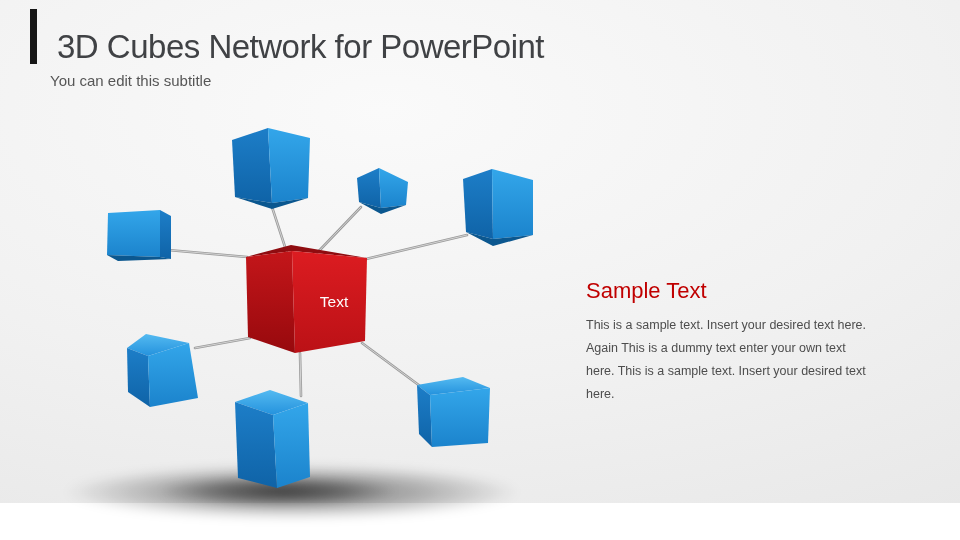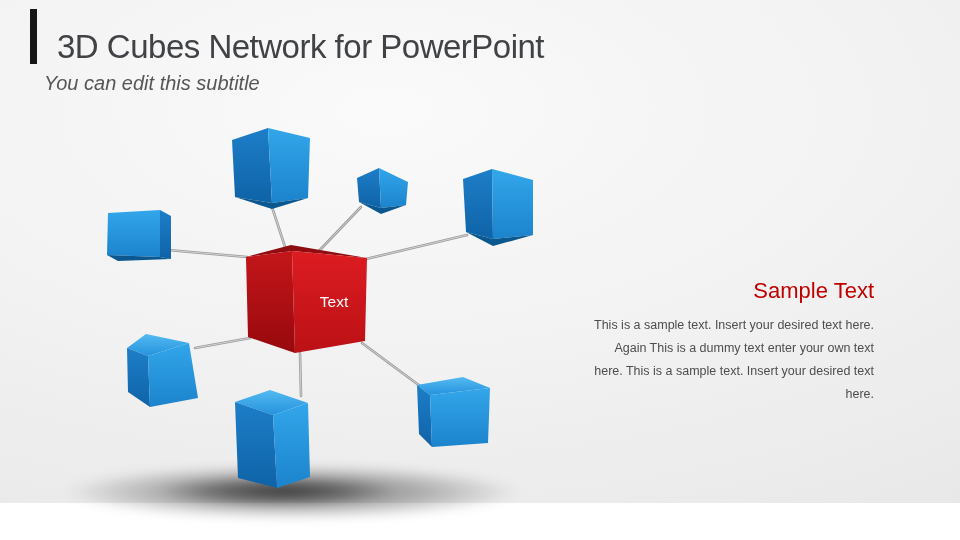--- a/index.html
+++ b/index.html
@@ -9,31 +9,31 @@
     background:radial-gradient(ellipse 130% 120% at 40% 22%, #fafafa 0%, #f1f1f1 45%, #e3e3e3 100%);
   }
   .accent-bar{
     position:absolute;left:30px;top:9px;width:7px;height:55px;background:#161616;
   }
   .title{
     position:absolute;left:57px;top:28px;margin:0;
     font-size:33px;font-weight:400;letter-spacing:-0.5px;color:#404245;white-space:nowrap;
   }
   .subtitle{
-    position:absolute;left:44px;top:72px;
-    font-size:20px;font-weight:400;color:#565656;white-space:nowrap;font-style:italic;
+    position:absolute;left:50px;top:72px;
+    font-size:15px;font-weight:400;color:#565656;white-space:nowrap;
   }
   .network{position:absolute;left:0;top:0;width:960px;height:540px;}
   .link-outer{stroke:#9b9b9b;stroke-width:2.6;stroke-linecap:round;fill:none;}
   .link-inner{stroke:#d9d9d9;stroke-width:0.9;stroke-linecap:round;fill:none;}
   .cube-label{
     font-family:"Liberation Sans",sans-serif;font-size:15.5px;fill:#fdfdfd;
   }
   .sample-block{
-    position:absolute;left:586px;top:278px;width:288px;text-align:right;
+    position:absolute;left:586px;top:278px;width:288px;text-align:left;
   }
   .sample-heading{
     font-size:22px;font-weight:400;color:#c00000;margin:0 0 10px 0;
   }
   .sample-body{
     font-size:12.5px;line-height:23px;color:#4d4d4d;
   }
 </style>
 </head>
 <body>

